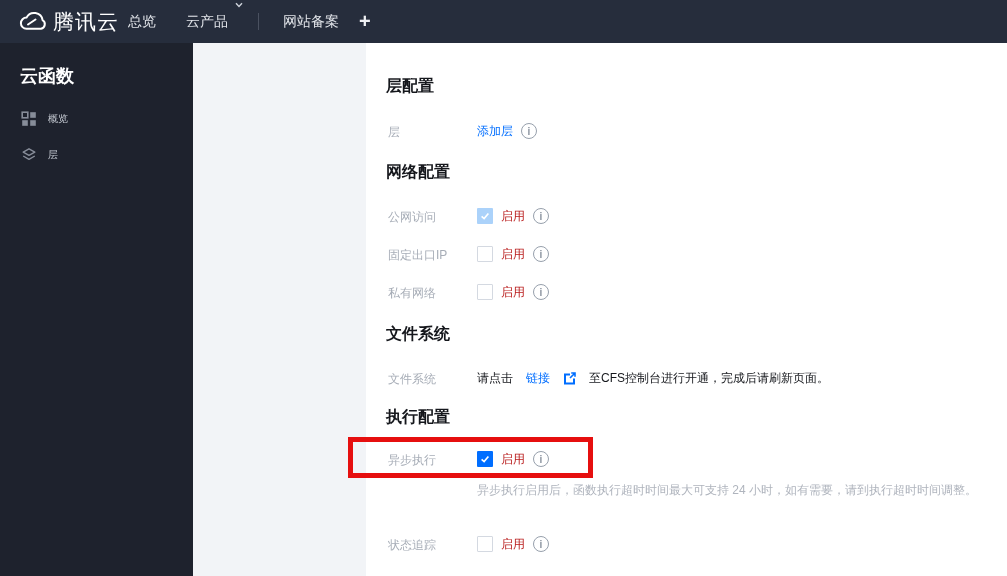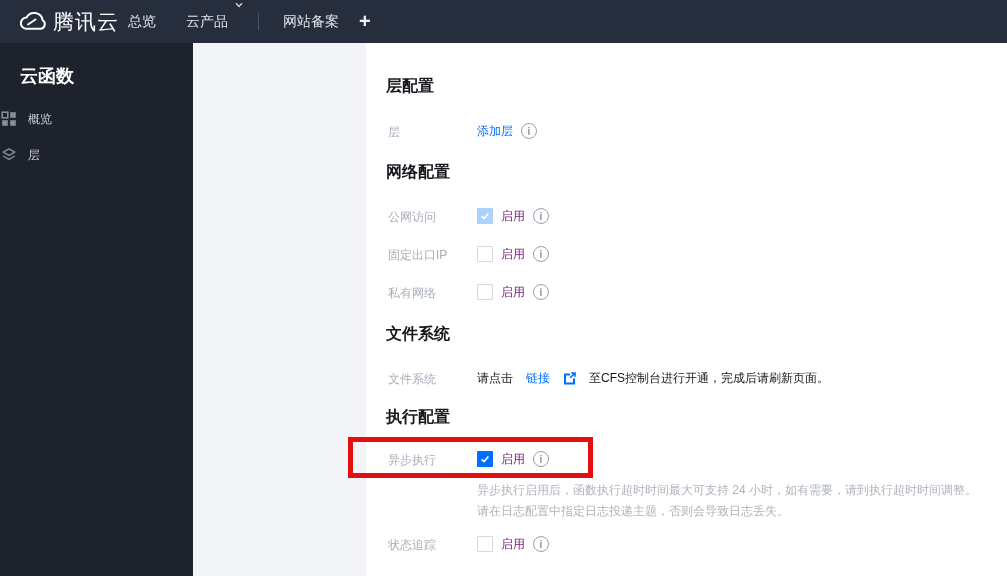--- a/index.html
+++ b/index.html
@@ -18,38 +18,38 @@
            font-size:14px;cursor:pointer;white-space:nowrap;}
   .tb-overview{left:128px;}
   .tb-products{left:186px;display:flex;align-items:flex-start;gap:6px;height:43px;}
   .tb-divider{position:absolute;left:258px;top:13px;width:1px;height:17px;background:#4a5160;}
   .tb-icp{left:283px;}
   .tb-plus{left:359px;font-size:20px;font-weight:bold;color:#eef0f3;}
   
   .sidebar{position:absolute;left:0;top:43px;width:193px;height:533px;background:#1e222d;}
   .sb-title{position:absolute;left:20px;top:21px;color:#ffffff;font-size:18px;font-weight:bold;}
   .sb-items{position:absolute;left:0;top:58px;width:193px;}
-  .sb-item{height:36px;display:flex;align-items:center;gap:10px;
-           color:#c7ccd4;font-size:12px;cursor:pointer;}
+  .sb-item{height:36px;display:flex;align-items:center;gap:10px;padding-left:20px;
+           color:#c7ccd4;font-size:10px;cursor:pointer;}
   .sb-item.active{background:#006eff;color:#ffffff;}
   .sb-icon{width:18px;height:18px;display:flex;align-items:center;justify-content:center;flex:none;}
   
   .graycol{position:absolute;left:193px;top:43px;width:173px;height:533px;background:#f2f4f7;}
   
   .content{position:absolute;left:366px;top:43px;width:641px;height:533px;background:#ffffff;}
   .section-title{position:absolute;left:20px;color:#15171c;font-size:16px;font-weight:bold;line-height:19px;}
   .form-row{position:absolute;left:20px;right:0;height:18px;}
   .row-label{position:absolute;left:2px;top:2px;color:#a7adb7;font-size:12px;line-height:16px;}
   .row-control{position:absolute;left:91px;top:0;display:flex;align-items:center;gap:8px;height:18px;}
   .checkbox{width:16px;height:16px;border-radius:1px;box-sizing:border-box;flex:none;
             display:flex;align-items:center;justify-content:center;cursor:pointer;}
   .cb-unchecked{background:#ffffff;border:1px solid #d4d9e1;}
   .cb-checked{background:#006eff;}
   .cb-checked-disabled{background:#abd2fa;cursor:default;}
-  .enable-text{color:#701a75;font-size:12px;}
+  .enable-text{color:#b91c1c;font-size:12px;}
   .info-icon{width:16px;height:16px;border-radius:50%;border:1px solid #97a0ac;box-sizing:border-box;
              color:#8b93a0;font-size:10px;font-weight:bold;display:flex;align-items:center;
              justify-content:center;cursor:pointer;flex:none;}
   .blue-link{color:#006eff;font-size:12px;text-decoration:none;cursor:pointer;}
   .fs-text{color:#15171c;font-size:12px;display:flex;align-items:center;gap:13px;white-space:nowrap;}
   .help-text{position:absolute;left:111px;top:437px;width:512px;color:#afb4bd;
              font-size:12px;line-height:21px;}
   
   .red-box{position:absolute;left:348px;top:437px;width:245px;height:41px;
            border:5px solid #e60f0f;box-sizing:border-box;pointer-events:none;}
@@ -168,21 +168,20 @@
         <svg width="12" height="12" viewBox="0 0 16 16">
             <polyline points="3.5,8.5 6.8,11.5 12.5,4.6" fill="none" stroke="#ffffff" stroke-width="2.2"></polyline>
           </svg>
       </span>
       <span class="enable-text">启用</span>
       <span class="info-icon">i</span>
     </span>
   </div>
   <div class="help-text">
     <div>异步执行启用后，函数执行超时时间最大可支持 24 小时，如有需要，请到执行超时时间调整。</div>
-    <div>请在日志配置中指定日志投递主题，否则会导致日志丢失。</div>
   </div>
   <div class="form-row" style="top:492px">
     <span class="row-label">状态追踪</span>
     <span class="row-control">
       <span class="checkbox cb-unchecked"></span>
       <span class="enable-text">启用</span>
       <span class="info-icon">i</span>
     </span>
   </div>
 </div>

